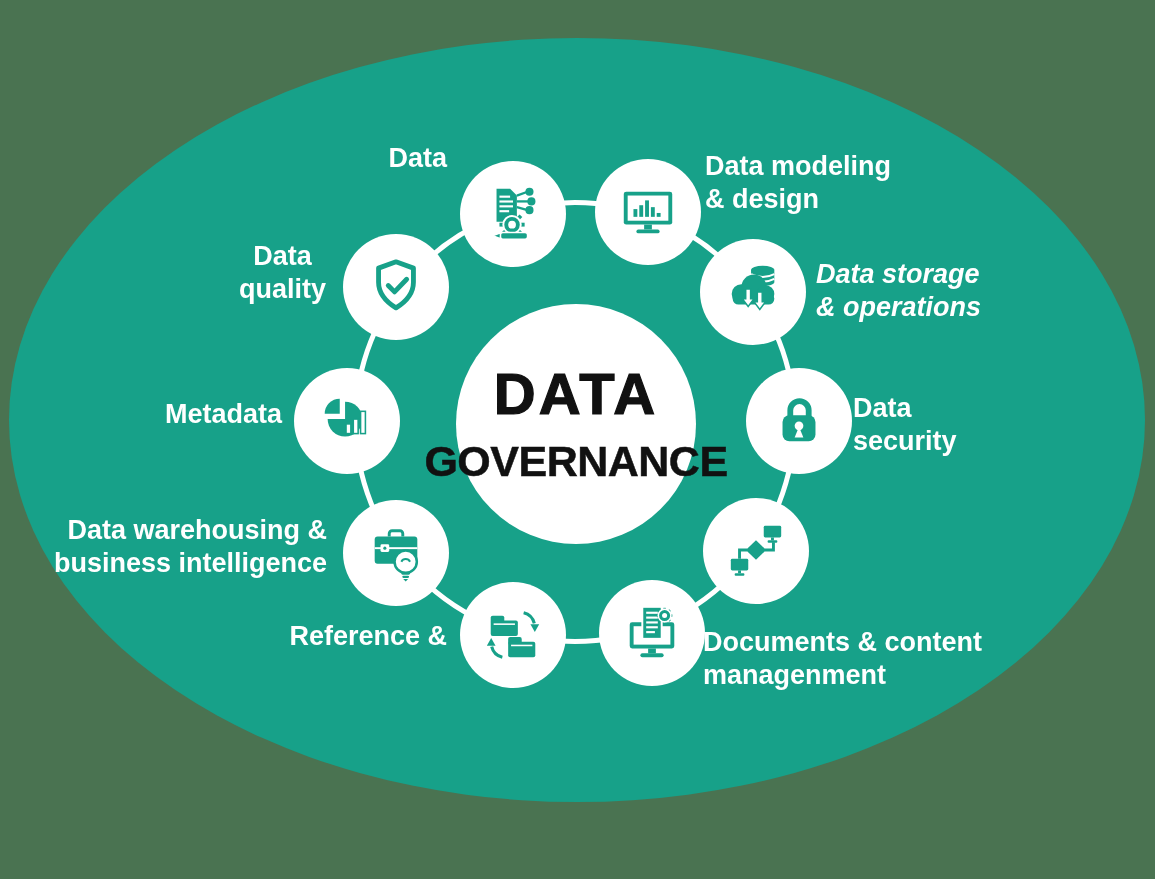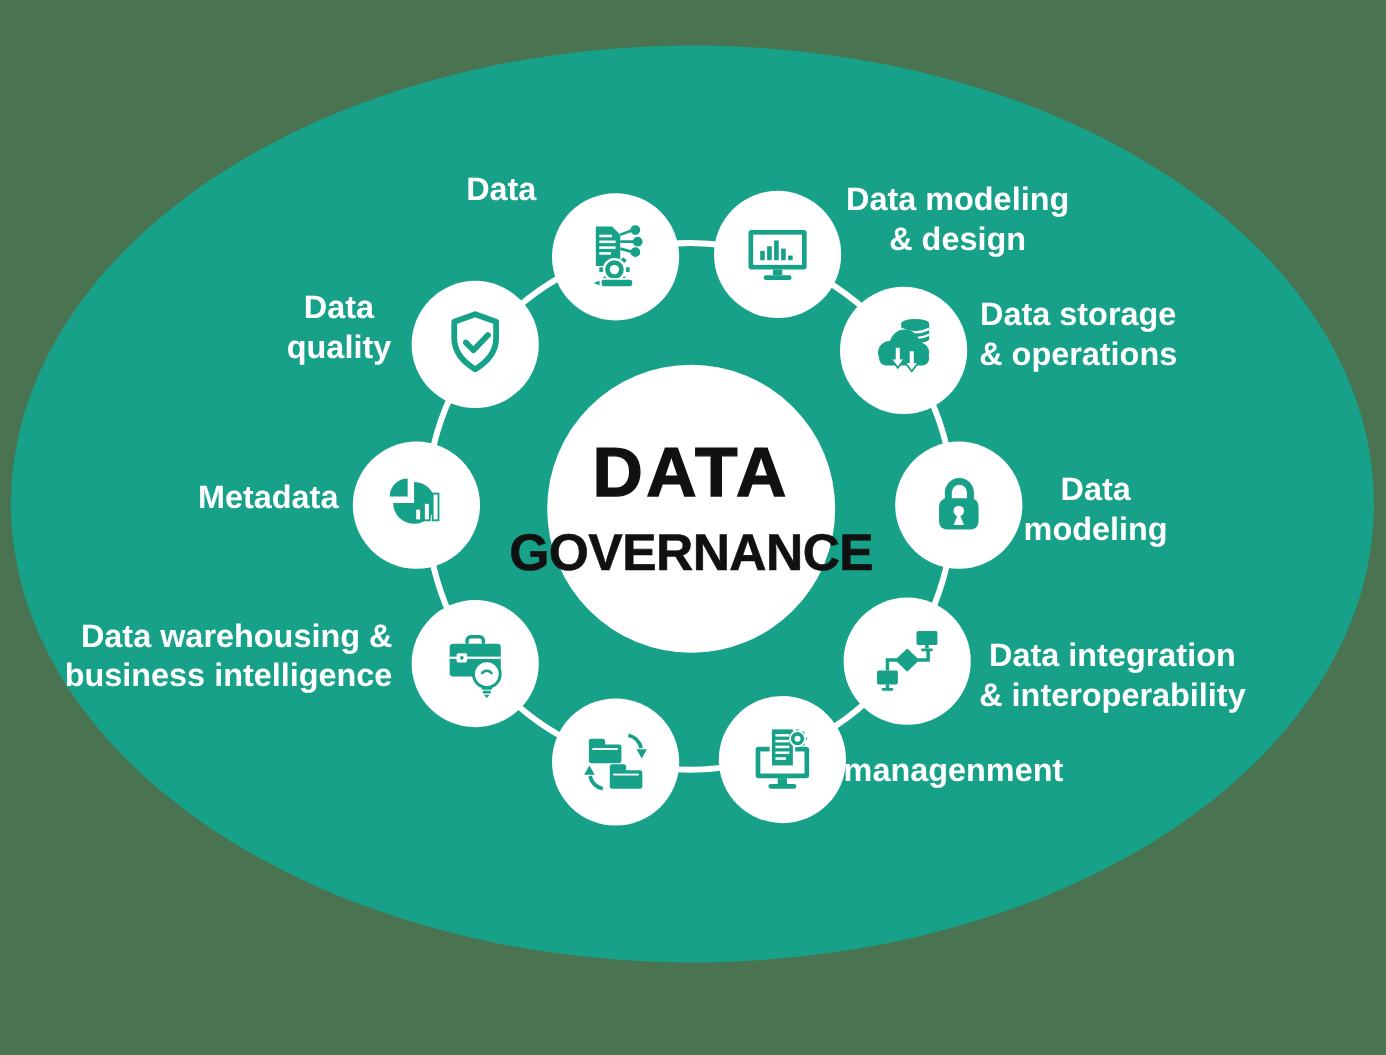--- a/index.html
+++ b/index.html
@@ -33,31 +33,30 @@
     font-size:58px;font-weight:700;color:#111;letter-spacing:3px;line-height:1;
     -webkit-text-stroke:1.2px #111;
   }
   .title2{
     font-size:43px;font-weight:700;color:#111;letter-spacing:-0.5px;line-height:1;
     margin-top:17px;-webkit-text-stroke:0.5px #111;
   }
   .label{
     position:absolute;color:#fff;font-size:27px;font-weight:700;line-height:33px;
     white-space:nowrap;
-    text-align:center;
   }
   .r{text-align:right;}
   .c{text-align:center;}
   
   .n0{left:460px;top:161px;} .n1{left:595px;top:159px;} .n2{left:700px;top:239px;}
   .n3{left:746px;top:368px;} .n4{left:703px;top:498px;} .n5{left:599px;top:580px;}
   .n6{left:460px;top:582px;} .n7{left:343px;top:500px;} .n8{left:294px;top:368px;}
   .n9{left:343px;top:234px;}
   
-  .l0{right:708px;top:142px;} .l1{left:705px;top:150px;} .l2{left:816px;top:246px;}
+  .l0{right:708px;top:142px;} .l1{left:705px;top:150px;} .l2{left:816px;top:258px;font-style:italic;}
   .l3{left:853px;top:392px;} .l4{left:816px;top:530px;} .l5{left:703px;top:626px;}
   .l6{right:708px;top:620px;} .l7{right:828px;top:514px;} .l8{right:873px;top:398px;}
   .l9{right:829px;top:240px;}
 </style>
 </head>
 <body>
 
 <div class="stage">
 
   <div class="ellipse-bg"></div>
@@ -282,30 +281,28 @@
   <div class="label l1">
     <div>Data modeling</div>
     <div>&amp; design</div>
   </div>
   <div class="label l2">
     <div>Data storage</div>
     <div>&amp; operations</div>
   </div>
   <div class="label l3">
     <div>Data</div>
-    <div>modeling</div>
-  </div>
-  <div class="label l4">
-    <div>Data integration</div>
-    <div>&amp; interoperability</div>
+    <div>security</div>
   </div>
   <div class="label l5">
+    <div>Documents &amp; content</div>
     <div>managenment</div>
   </div>
   <div class="label r l6">
+    <div>Reference &amp;</div>
   </div>
   <div class="label r l7">
     <div>Data warehousing &amp;</div>
     <div>business intelligence</div>
   </div>
   <div class="label r l8">
     <div>Metadata</div>
   </div>
   <div class="label c l9">
     <div>Data</div>

